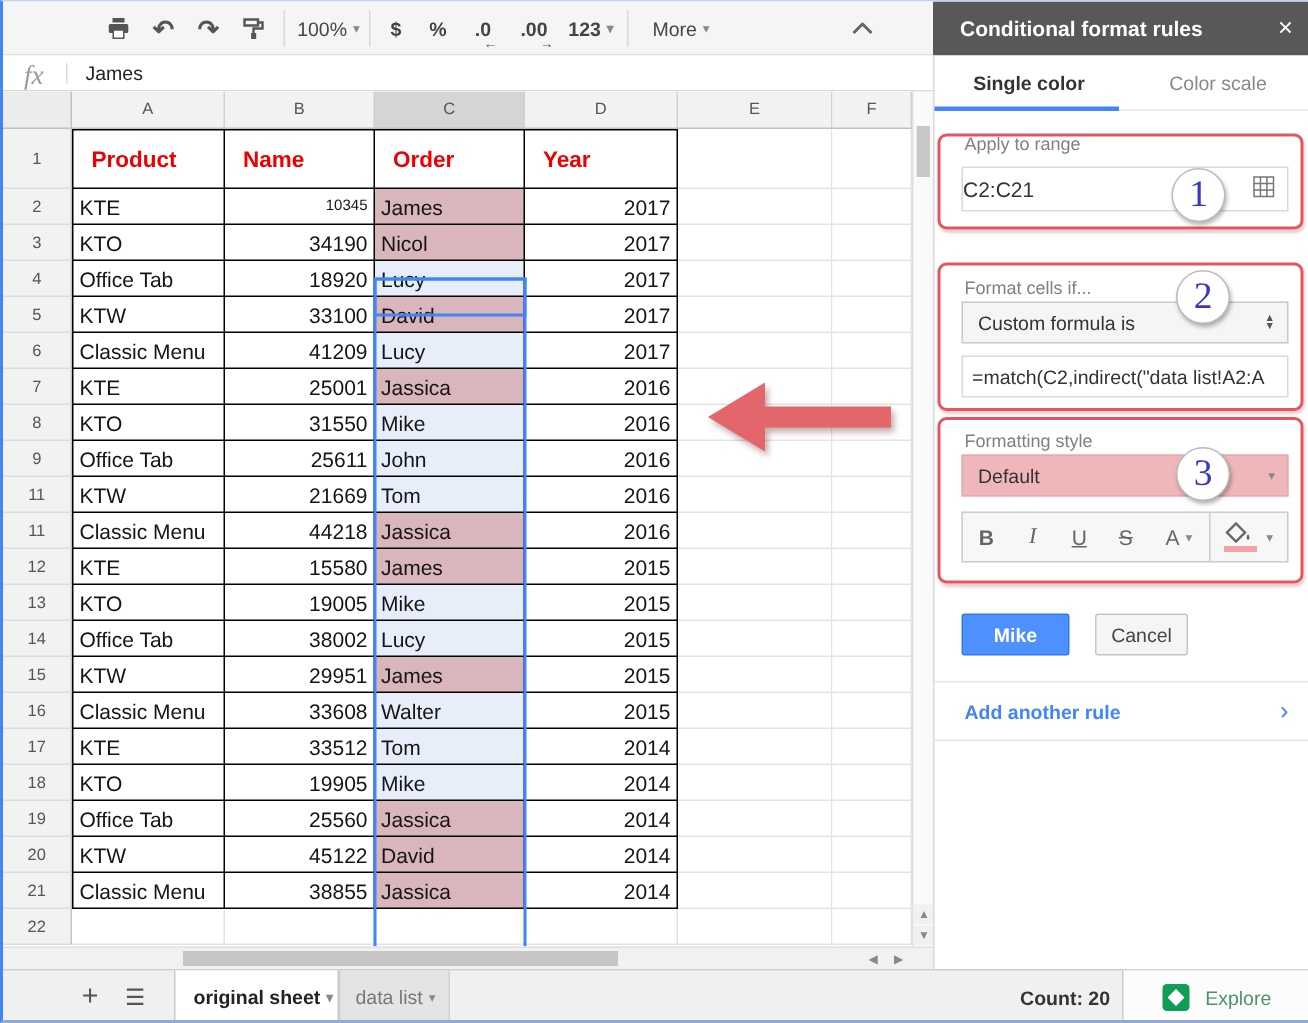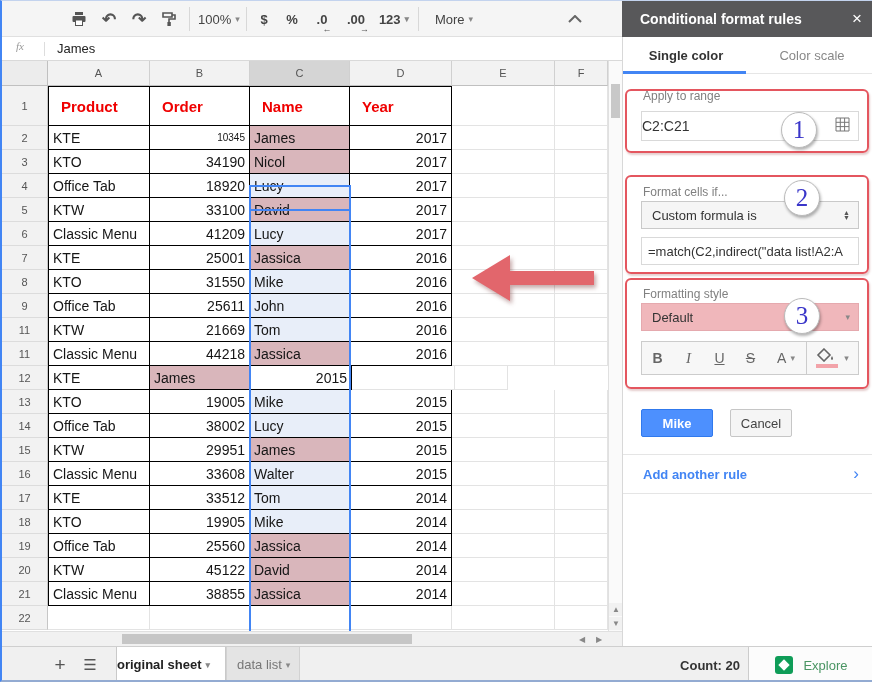--- a/index.html
+++ b/index.html
@@ -17,21 +17,21 @@
   .tdiv { position:absolute; top:6px; height:24px; width:0; border-left:1px solid #d8d8d8; }
   .caret { font-size:9px; color:#888; margin-left:4px; }
   .uicon { font-size:17px; color:#555; font-weight:bold; }
   .decwrap { position:relative; font-size:13px; color:#444; font-weight:bold; }
   .mini-arr { position:absolute; bottom:-7px; right:-4px; font-size:9px; color:#555; font-weight:normal; }
 
   
   .fbar { position:absolute; left:0; top:36px; width:620px; height:24px; background:#fff;
           border-bottom:1px solid #d9d9d9; }
   .fx { position:absolute; left:14px; top:3px; font-family:"Liberation Serif",serif; font-style:italic;
-        color:#9a9a9a; font-size:11px; }
+        color:#9a9a9a; font-size:18px; }
   .fbar-div { position:absolute; left:42px; top:5px; height:14px; border-left:1px solid #ddd; }
   .fvalue { position:absolute; left:55px; top:4px; font-size:13px; color:#222; }
 
   
   .grid { position:absolute; left:0; top:60px; width:606px; height:570px; overflow:hidden; background:#fff; }
   .g-row { display:flex; height:24px; }
   .g-row.hdr { height:25px; }
   .g-row.r1 { height:40px; }
   .cell { display:flex; align-items:center; overflow:hidden; flex:none; }
   .wRH{width:46px} .wA{width:102px} .wB{width:100px} .wC{width:100px} .wD{width:102px} .wE{width:103px} .wF{width:53px}
@@ -202,22 +202,22 @@
         <div class="cell colh wB">B</div>
         <div class="cell colh wC selcol">C</div>
         <div class="cell colh wD">D</div>
         <div class="cell colh wE">E</div>
         <div class="cell colh wF">F</div>
       </div>
     <div id="grid-body">
         <div class="g-row r1">
           <div class="cell rh wRH">1</div>
           <div class="cell wA tb redh first">Product</div>
+          <div class="cell wC tb redh">Name</div>
           <div class="cell wB tb redh">Order</div>
-          <div class="cell wC tb redh">Name</div>
           <div class="cell wD tb redh">Year</div>
           <div class="cell wE plain"></div>
           <div class="cell wF plain"></div>
         </div>
         <div class="g-row">
           <div class="cell rh wRH">2</div>
           <div class="cell wA tb first">KTE</div>
           <div class="cell wB tb num small">10345</div>
           <div class="cell wC tb pink">James</div>
           <div class="cell wD tb num">2017</div>
@@ -301,20 +301,21 @@
           <div class="cell wA tb first">Classic Menu</div>
           <div class="cell wB tb num">44218</div>
           <div class="cell wC tb pink">Jassica</div>
           <div class="cell wD tb num">2016</div>
           <div class="cell wE plain"></div>
           <div class="cell wF plain"></div>
         </div>
         <div class="g-row">
           <div class="cell rh wRH">12</div>
           <div class="cell wA tb first">KTE</div>
+          <div class="cell wB tb num">15580</div>
           <div class="cell wC tb pink">James</div>
           <div class="cell wD tb num">2015</div>
           <div class="cell wE plain"></div>
           <div class="cell wF plain"></div>
         </div>
         <div class="g-row">
           <div class="cell rh wRH">13</div>
           <div class="cell wA tb first">KTO</div>
           <div class="cell wB tb num">19005</div>
           <div class="cell wC tb blue">Mike</div>
@@ -497,21 +498,21 @@
   <div class="ann-box" style="left:623px;top:88px;width:244px;height:64px"></div>
   <div class="ann-box" style="left:623px;top:174px;width:244px;height:99px"></div>
   <div class="ann-box" style="left:623px;top:277px;width:244px;height:111px"></div>
   <div class="ann-circle" style="left:779px;top:111px">1</div>
   <div class="ann-circle" style="left:782px;top:179px">2</div>
   <div class="ann-circle" style="left:782px;top:297px">3</div>
 
   <div class="bottombar">
     <div class="bb-icon" style="left:46px;width:24px;font-size:19px">+</div>
     <div class="bb-icon" style="left:76px;width:24px;font-size:15px">☰</div>
-    <div class="sheet-tab active" style="left:114px;width:110px;">
+    <div class="sheet-tab active" style="left:114px;width:110px;padding-left:12px">
       <span>original sheet</span>
       <span class="caret">▾</span>
     </div>
     <div class="sheet-tab inactive" style="left:224px;width:74px;padding-left:10px">
       <span>data list</span>
       <span class="caret">▾</span>
     </div>
     <div class="count">Count: 20</div>
     <div class="explore">
       <span class="explore-ico">

